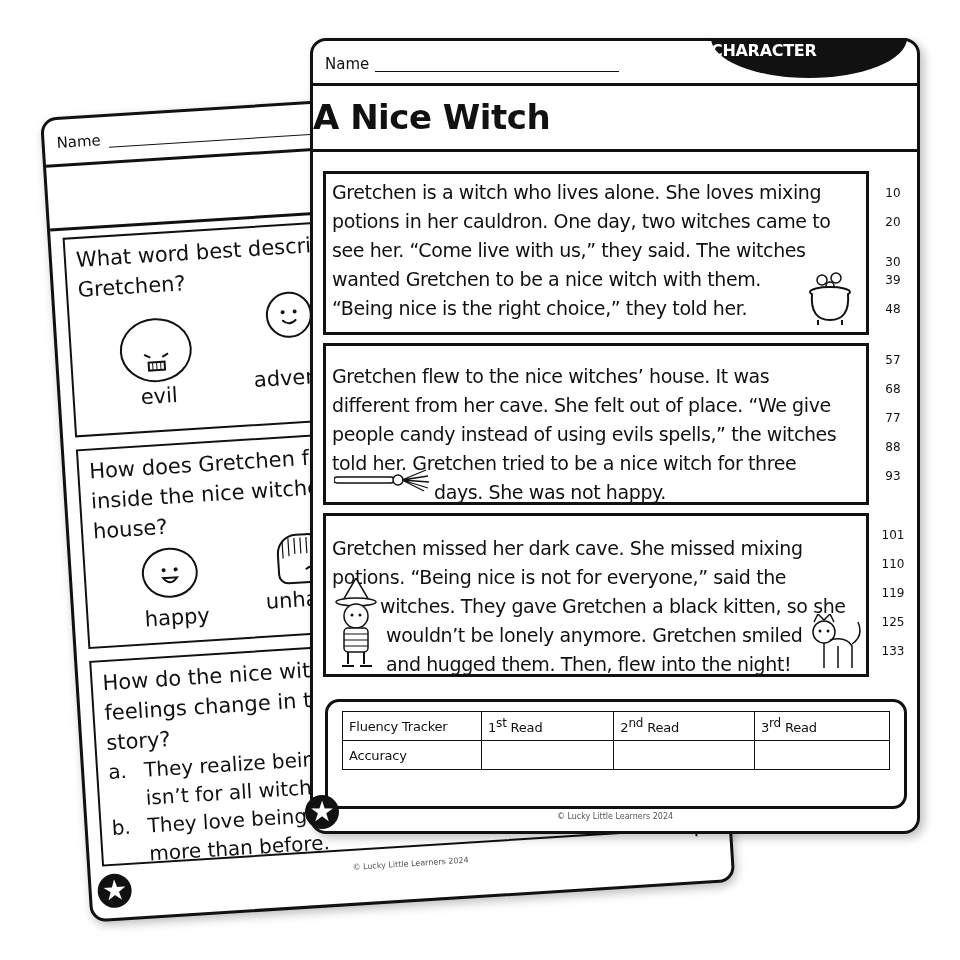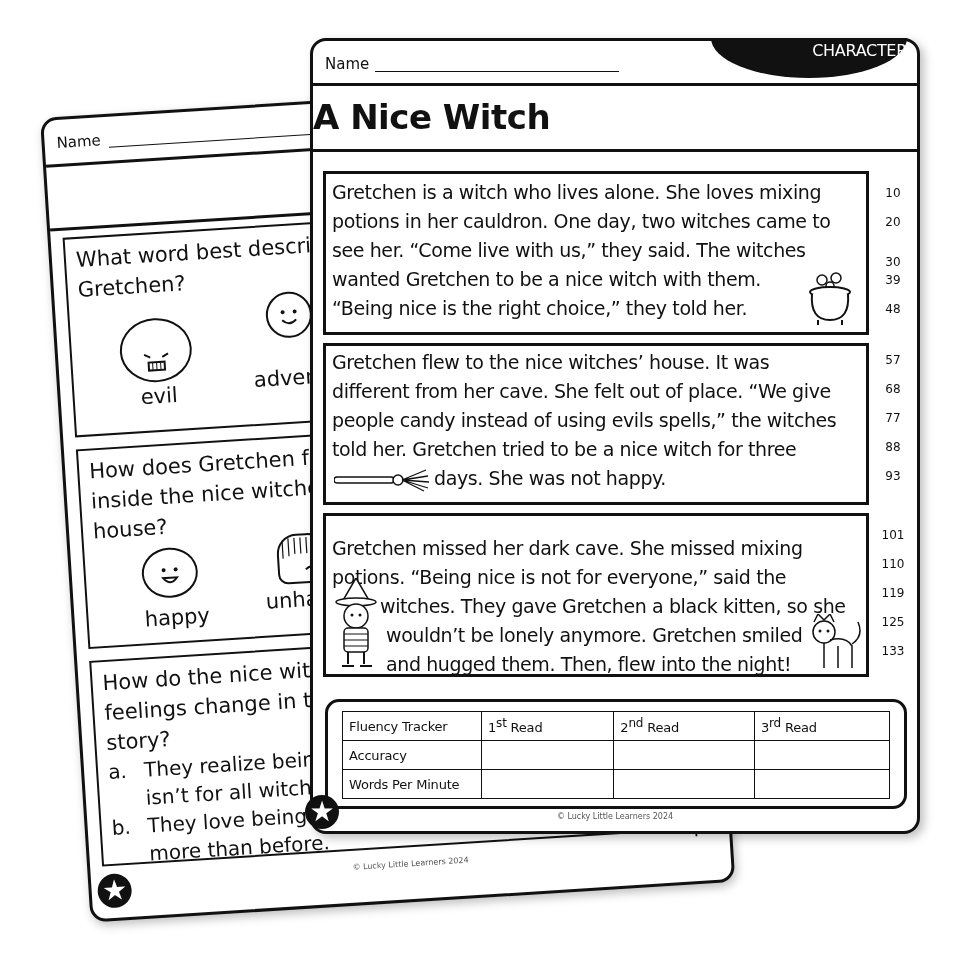--- a/index.html
+++ b/index.html
@@ -24,22 +24,22 @@
   .bp-opt .lt { width:36px; }
   .face { position:absolute; border:2px solid #111; border-radius:50%; background:#fff; }
 
   
   .front-page { position:absolute; left:310px; top:38px; width:604px; height:790px;
     background:#fff; border:3px solid #111; border-radius:16px;
     box-shadow:4px 4px 10px rgba(0,0,0,0.25); }
   .fp-name-label { position:absolute; left:12px; top:14px; font-size:15px; }
   .fp-name-line { position:absolute; left:62px; top:30px; width:244px; border-bottom:1.5px solid #111; }
   .fp-tab { position:absolute; right:10px; top:-3px; width:196px; height:40px; background:#111;
-    border-radius:0 0 50% 50% / 0 0 100% 100%; color:#fff; font-weight:normal; font-size:16px;
-    text-align:right; line-height:26px; letter-spacing:-0.3px; }
+    border-radius:0 0 50% 50% / 0 0 100% 100%; color:#fff; font-weight:bold; font-size:16px;
+    text-align:left; line-height:26px; letter-spacing:-0.3px; }
   .fp-hr1 { position:absolute; left:0; right:0; top:42px; border-top:3px solid #111; }
   .fp-title { position:absolute; left:0; right:0; top:56px; 
     font-size:34px; font-weight:bold; letter-spacing:-0.5px; }
   .fp-hr2 { position:absolute; left:0; right:0; top:108px; border-top:3px solid #111; }
 
   .passage { position:absolute; left:10px; width:540px; border:3px solid #111; }
   .passage .line { position:relative; height:29px; font-size:19px; line-height:29px; white-space:nowrap;
     padding-left:6px; letter-spacing:-0.4px; }
   .wc { position:absolute; left:564px; font-size:12px; line-height:29px; width:32px; text-align:center; }
 
@@ -176,21 +176,21 @@
         </svg>
     </div>
   </div>
   <div class="wc" style="top:138px;">10</div>
   <div class="wc" style="top:167px;">20</div>
   <div class="wc" style="top:207px;">30</div>
   <div class="wc" style="top:225px;">39</div>
   <div class="wc" style="top:254px;">48</div>
 
   <div class="passage" style="top:302px;height:156px;">
-    <div style="padding-top:2px;">
+    <div style="padding-top:16px;">
       <div class="line">Gretchen flew to the nice witches’ house. It was</div>
       <div class="line">different from her cave. She felt out of place. “We give</div>
       <div class="line">people candy instead of using evils spells,” the witches</div>
       <div class="line">told her. Gretchen tried to be a nice witch for three</div>
       <div class="line" style="padding-left:108px;">days. She was not happy.</div>
     </div>
     <div class="illus" style="left:8px;top:122px;">
       <svg width="96" height="24" viewBox="0 0 96 24">
           <rect x="0" y="9" width="60" height="6" rx="3" fill="#fff" stroke="#111" stroke-width="1.5"></rect>
           <circle cx="64" cy="12" r="5" fill="#fff" stroke="#111" stroke-width="1.5"></circle>
@@ -250,25 +250,19 @@
         <td><span>1</span><sup>st</sup><span> Read</span></td>
         <td><span>2</span><sup>nd</sup><span> Read</span></td>
         <td><span>3</span><sup>rd</sup><span> Read</span></td>
       </tr>
       <tr>
         <td class="c0">Accuracy</td>
         <td></td>
         <td></td>
         <td></td>
       </tr>
-      <tr>
-        <td class="c0">Words Per Minute</td>
-        <td></td>
-        <td></td>
-        <td></td>
-      </tr>
     </tbody>
       </table>
   </div>
 
   <div class="copyright">© Lucky Little Learners 2024</div>
   <div class="star-badge" style="left:-8px;top:754px;">★</div>
 </div>
 
 </body></html>

